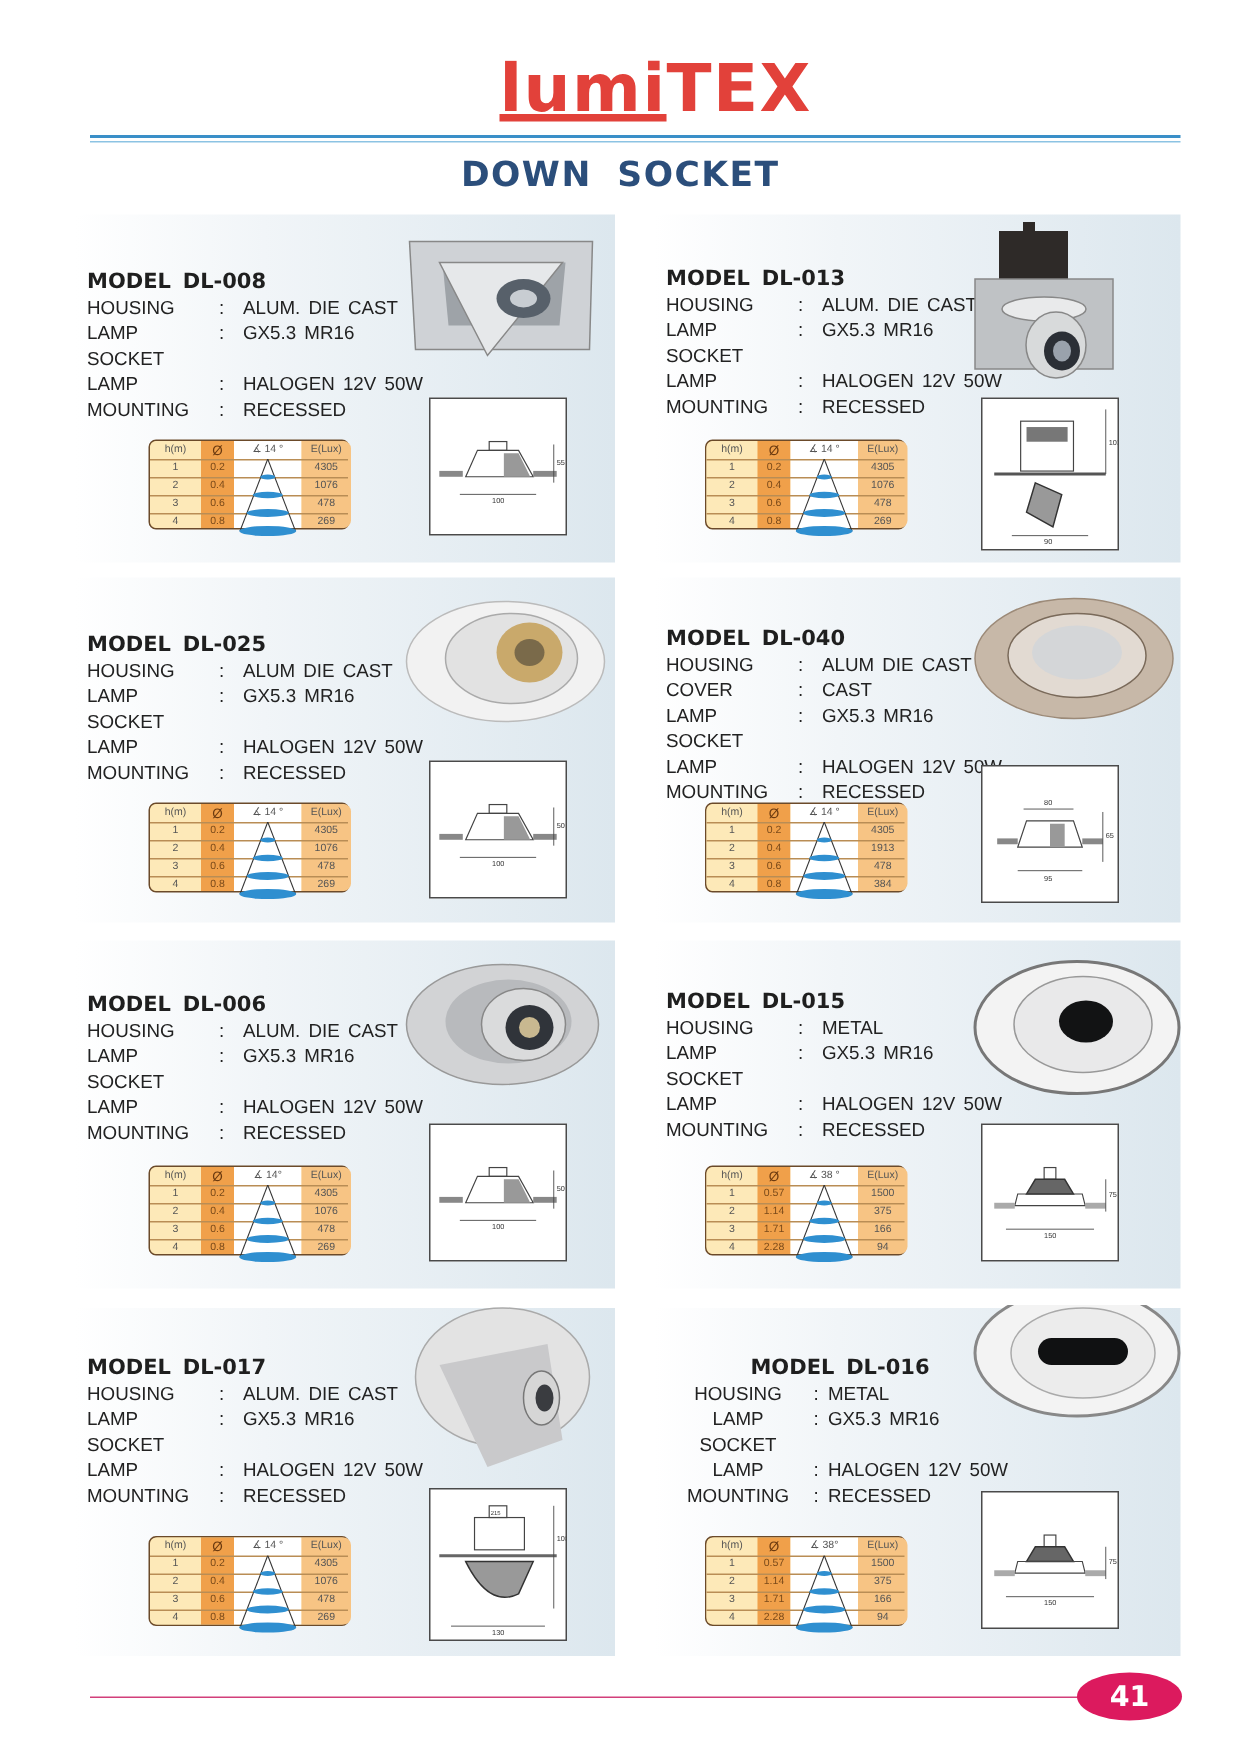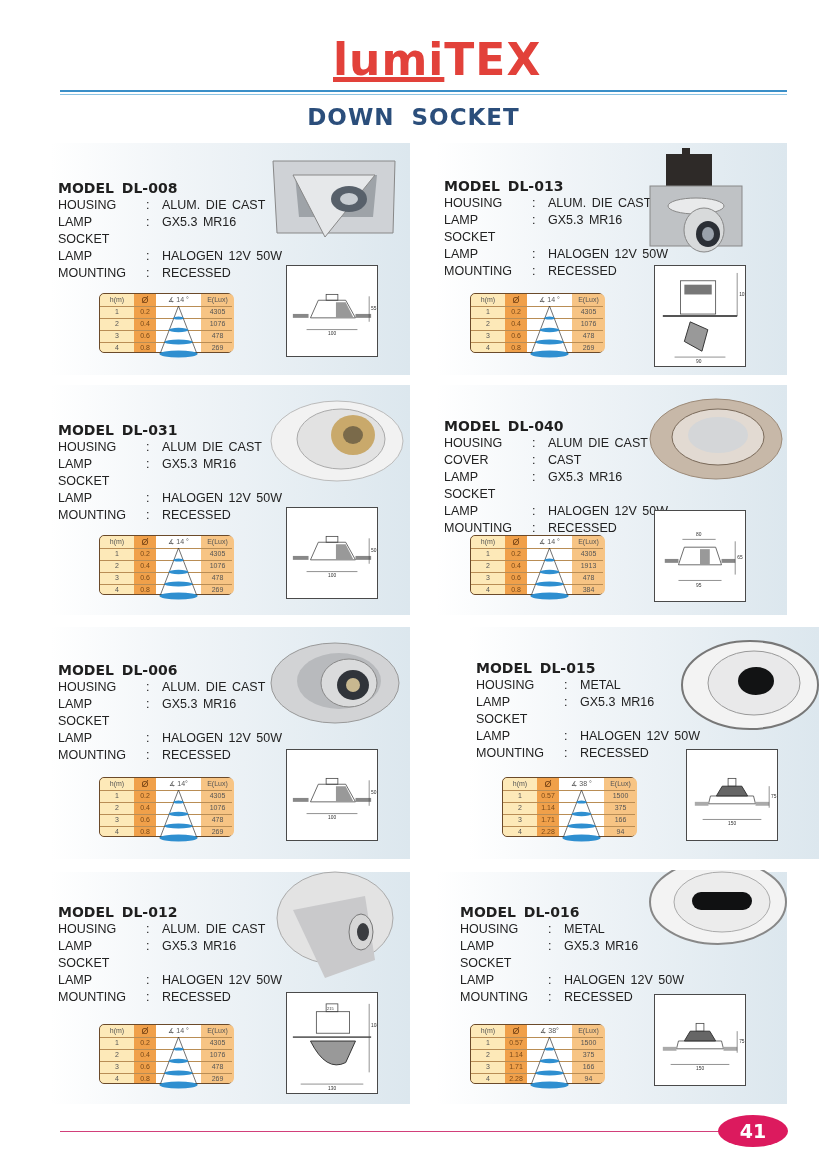--- a/index.html
+++ b/index.html
@@ -209,21 +209,21 @@
         <line x1="8" y1="50" x2="84" y2="50" stroke="#555" stroke-width="2"></line>
         <polygon points="36,56 54,64 48,86 30,76" fill="#999" stroke="#333"></polygon>
         <line x1="84" y1="6" x2="84" y2="50" stroke="#444" stroke-width="0.6"></line>
         <text x="86" y="30" font-size="5" fill="#333">103</text>
         <line x1="20" y1="92" x2="72" y2="92" stroke="#444" stroke-width="0.6"></line>
         <text x="42" y="98" font-size="5" fill="#333">90</text>
         </svg></div>
     </div>
     <div class="panel" style="left: 50px; top: 385px; height: 230px; width: 360px;">
       <div class="specs" style="left: 8px; top: 37px;">
-        <div class="model">MODEL DL-031</div>
+        <div class="model">MODEL DL-025</div>
         <div class="spec-row">
           <span class="spec-label">HOUSING</span>
           <span class="spec-colon">:</span>
           <span class="spec-value">ALUM DIE CAST</span>
         </div>
         <div class="spec-row">
           <span class="spec-label">LAMP SOCKET</span>
           <span class="spec-colon">:</span>
           <span class="spec-value">GX5.3 MR16</span>
         </div>
@@ -441,21 +441,21 @@
         <polygon points="32,34 60,34 70,52 24,52" stroke="#444" stroke-width="0.8" fill="none"></polygon>
         <polygon points="50,36 60,36 68,52 50,52" fill="#999"></polygon>
         <rect x="6" y="48" width="16" height="4" fill="#888"></rect>
           <rect x="70" y="48" width="16" height="4" fill="#888"></rect>
         <line x1="84" y1="30" x2="84" y2="56" stroke="#444" stroke-width="0.6"></line>
         <text x="86" y="44" font-size="5" fill="#333">50</text>
         <line x1="20" y1="64" x2="72" y2="64" stroke="#444" stroke-width="0.6"></line>
         <text x="42" y="70" font-size="5" fill="#333">100</text>
         </svg></div>
     </div>
-    <div class="panel" style="left: 436px; top: 627px; height: 232px; width: 351px; margin-left: 32px;">
+    <div class="panel" style="left: 436px; top: 627px; height: 232px; width: 351px;">
       <div class="specs" style="left: 8px; top: 33px;">
         <div class="model">MODEL DL-015</div>
         <div class="spec-row">
           <span class="spec-label">HOUSING</span>
           <span class="spec-colon">:</span>
           <span class="spec-value">METAL</span>
         </div>
         <div class="spec-row">
           <span class="spec-label">LAMP SOCKET</span>
           <span class="spec-colon">:</span>
@@ -518,21 +518,21 @@
         <rect x="8" y="52" width="14" height="4" fill="#aaa"></rect>
           <rect x="70" y="52" width="14" height="4" fill="#aaa"></rect>
         <line x1="84" y1="36" x2="84" y2="58" stroke="#444" stroke-width="0.6"></line>
         <text x="86" y="48" font-size="5" fill="#333">75</text>
         <line x1="16" y1="70" x2="76" y2="70" stroke="#444" stroke-width="0.6"></line>
         <text x="42" y="76" font-size="5" fill="#333">150</text>
         </svg></div>
     </div>
     <div class="panel" style="left: 50px; top: 872px; height: 232px; width: 360px;">
       <div class="specs" style="left: 8px; top: 32px;">
-        <div class="model">MODEL DL-012</div>
+        <div class="model">MODEL DL-017</div>
         <div class="spec-row">
           <span class="spec-label">HOUSING</span>
           <span class="spec-colon">:</span>
           <span class="spec-value">ALUM. DIE CAST</span>
         </div>
         <div class="spec-row">
           <span class="spec-label">LAMP SOCKET</span>
           <span class="spec-colon">:</span>
           <span class="spec-value">GX5.3 MR16</span>
         </div>
@@ -593,21 +593,21 @@
         <rect x="30" y="18" width="34" height="22" stroke="#444" stroke-width="0.8" fill="none"></rect>
         <line x1="6" y1="44" x2="86" y2="44" stroke="#666" stroke-width="2"></line>
         <path d="M24 48 Q40 80 60 70 L70 48 Z" fill="#999" stroke="#333"></path>
         <line x1="84" y1="10" x2="84" y2="80" stroke="#444" stroke-width="0.6"></line>
         <text x="86" y="34" font-size="5" fill="#333">108</text>
         <line x1="14" y1="92" x2="78" y2="92" stroke="#444" stroke-width="0.6"></line>
         <text x="42" y="98" font-size="5" fill="#333">130</text>
         </svg></div>
     </div>
     <div class="panel" style="left: 436px; top: 872px; height: 232px; width: 351px;">
-      <div class="specs" style="left: 24px; top: 32px;">
+      <div class="specs" style="left: 12px; top: 32px; text-align: center;">
         <div class="model">MODEL DL-016</div>
         <div class="spec-row">
           <span class="spec-label">HOUSING</span>
           <span class="spec-colon">:</span>
           <span class="spec-value">METAL</span>
         </div>
         <div class="spec-row">
           <span class="spec-label">LAMP SOCKET</span>
           <span class="spec-colon">:</span>
           <span class="spec-value">GX5.3 MR16</span>

